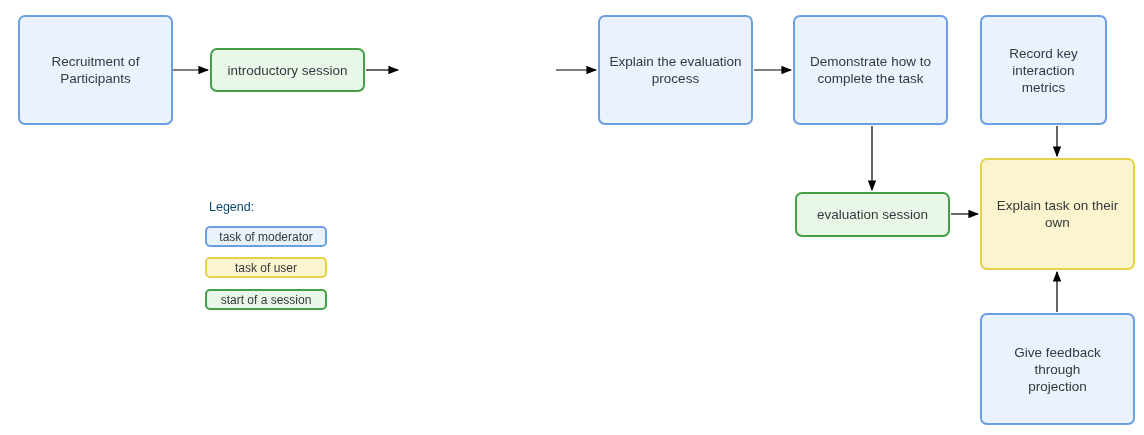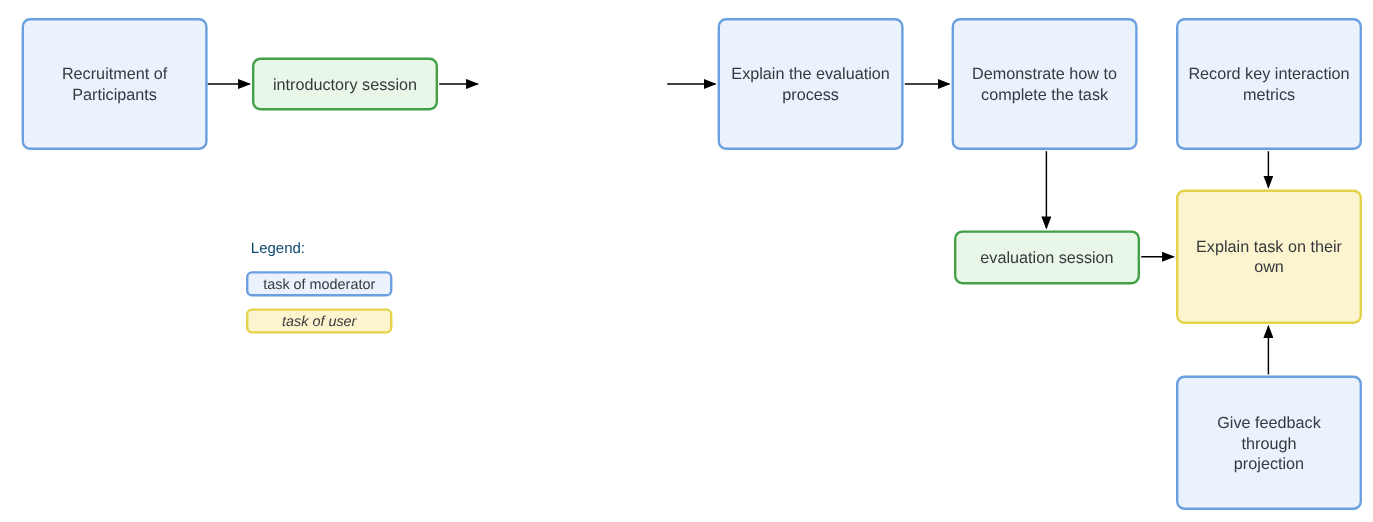--- a/index.html
+++ b/index.html
@@ -58,21 +58,20 @@
     color: #36393d;
     border-radius: 5px;
   }
   .legend-box.moderator {
     background: #eaf2fd;
     border: 2px solid #6c9fe0;
   }
   .legend-box.user {
     background: #fcf4ce;
     border: 2px solid #e3d24a;
-    font-style: italic;
   }
   .legend-box.session {
     background: #e9f7e9;
     border: 2px solid #43a047;
   }
   svg.edges {
     position: absolute;
     left: 0;
     top: 0;
     width: 1144px;
@@ -114,31 +113,32 @@
 
   <div class="node session" style="left:210px; top:48px; width:155px; height:44px;">introductory session</div>
 
 
   <div class="node moderator" style="left:598px; top:15px; width:155px; height:110px;">Explain the evaluation
 process</div>
 
   <div class="node moderator" style="left:793px; top:15px; width:155px; height:110px;">Demonstrate how to
 complete the task</div>
 
-  <div class="node moderator" style="left:980px; top:15px; width:155px; height:110px;">Record key interaction
+  <div class="node moderator" style="left:980px; top:15px; width:127px; height:110px;">Record key interaction
 metrics</div>
 
   <div class="node session" style="left:795px; top:192px; width:155px; height:45px;">evaluation session</div>
 
   <div class="node user" style="left:980px; top:158px; width:155px; height:112px;">Explain task on their
 own</div>
 
   <div class="node moderator" style="left:980px; top:313px; width:155px; height:112px;">Give feedback through
 projection</div>
 
   <div class="legend-title" style="left:209px; top:200px;">Legend:</div>
 
   <div class="legend-box moderator" style="left:205px; top:226px; width:122px; height:21px;">task of moderator</div>
 
   <div class="legend-box user" style="left:205px; top:257px; width:122px; height:21px;">task of user</div>
 
+  <div class="legend-box session" style="left:205px; top:289px; width:122px; height:21px;">start of a session</div>
 
 </div>
 
 </body></html>

